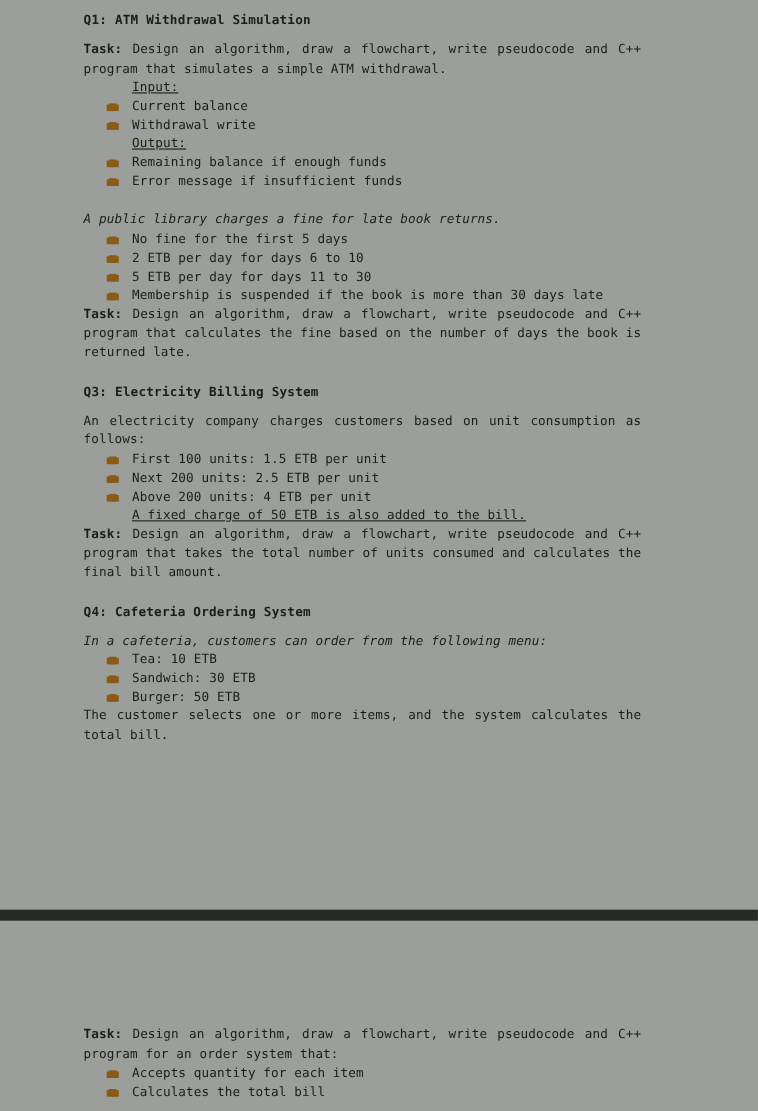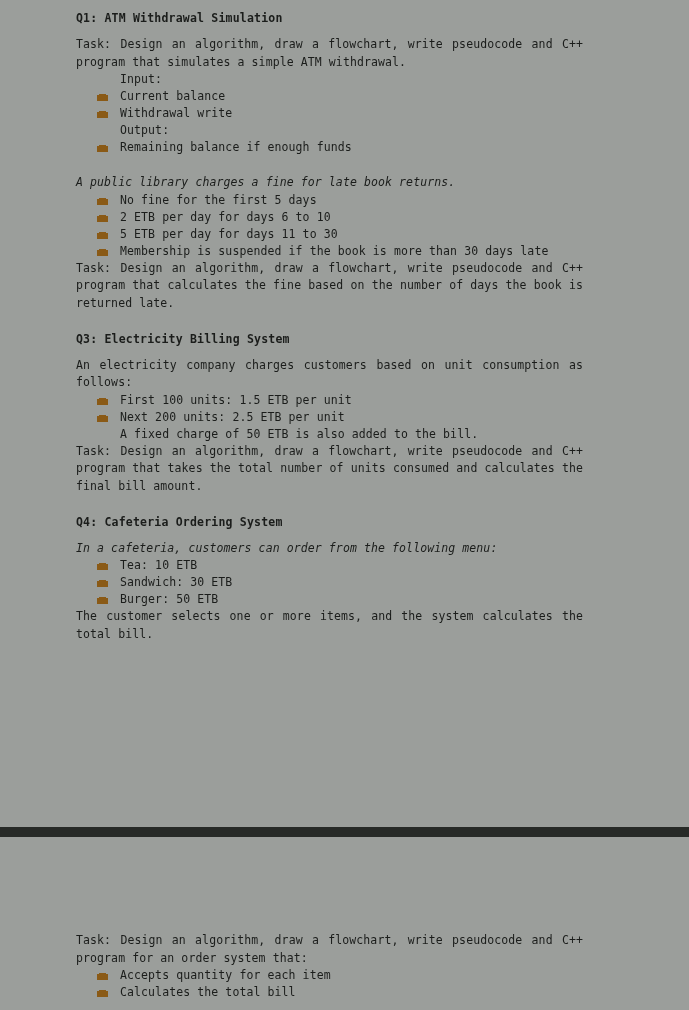--- a/index.html
+++ b/index.html
@@ -46,21 +46,21 @@
   }
   .para {
     font-size: 11.5px;
     line-height: 17.6px;
     text-align: justify;
     text-justify: inter-word;
     margin: 0;
     letter-spacing: 0.1px;
   }
   .para .lead {
-    font-weight: normal;
+    font-weight: bold;
   }
   .nojust {
     text-align: left;
     font-style: italic;
   }
   ul.bullets {
     list-style: none;
     margin: 0;
     padding: 0;
   }
@@ -79,20 +79,21 @@
     top: 6px;
     width: 7px;
     height: 6px;
     background: #8a5a16;
     box-shadow:
       -2px 1px 0 0 #8a5a16,
       2px 1px 0 0 #8a5a16;
   }
   ul.bullets li.plain {
     padding-left: 44px;
+    text-decoration: underline;
   }
   .block {
     margin-bottom: 0;
   }
   .gap-section {
     height: 18px;
   }
 </style>
 </head>
 <body>
@@ -103,20 +104,21 @@
 
       <div class="block">
         <div class="heading">Q1: ATM Withdrawal Simulation</div>
         <p class="para"><span class="lead">Task:</span><span> Design an algorithm, draw a flowchart, write pseudocode and C++ program that simulates a simple ATM withdrawal.</span></p>
         <ul class="bullets">
           <li class="plain">Input:</li>
           <li class="bulleted"><span>Current balance</span></li>
           <li class="bulleted"><span>Withdrawal write</span></li>
           <li class="plain">Output:</li>
           <li class="bulleted"><span>Remaining balance if enough funds</span></li>
+          <li class="bulleted"><span>Error message if insufficient funds</span></li>
         </ul>
       </div>
 
       <div class="gap-section"></div>
 
       <div class="block">
         <p class="para nojust">A public library charges a fine for late book returns.</p>
         <ul class="bullets">
           <li class="bulleted"><span>No fine for the first 5 days</span></li>
           <li class="bulleted"><span>2 ETB per day for days 6 to 10</span></li>
@@ -127,20 +129,21 @@
       </div>
 
       <div class="gap-section"></div>
 
       <div class="block">
         <div class="heading">Q3: Electricity Billing System</div>
         <p class="para">An electricity company charges customers based on unit consumption as follows:</p>
         <ul class="bullets">
           <li class="bulleted"><span>First 100 units: 1.5 ETB per unit</span></li>
           <li class="bulleted"><span>Next 200 units: 2.5 ETB per unit</span></li>
+          <li class="bulleted"><span>Above 200 units: 4 ETB per unit</span></li>
           <li class="plain">A fixed charge of 50 ETB is also added to the bill.</li>
         </ul>
         <p class="para"><span class="lead">Task:</span><span> Design an algorithm, draw a flowchart, write pseudocode and C++ program that takes the total number of units consumed and calculates the final bill amount.</span></p>
       </div>
 
       <div class="gap-section"></div>
 
       <div class="block">
         <div class="heading">Q4: Cafeteria Ordering System</div>
         <p class="para nojust">In a cafeteria, customers can order from the following menu:</p>

